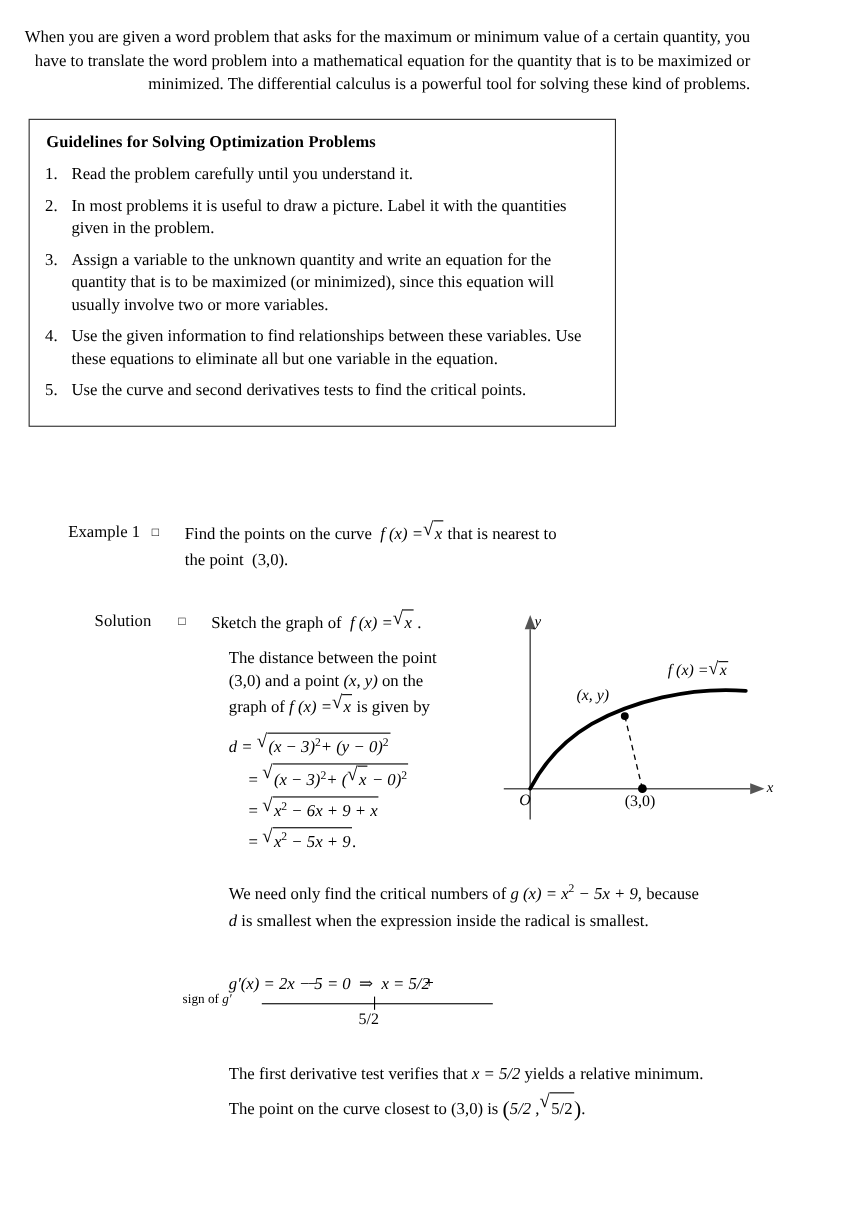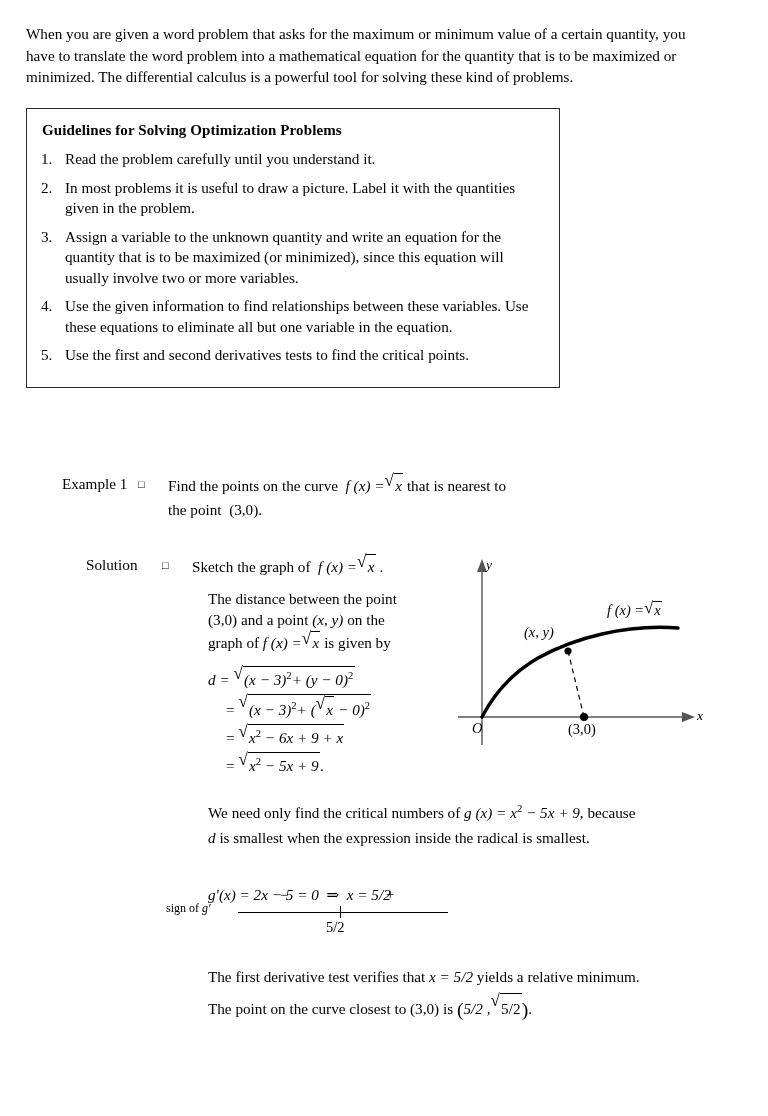--- a/index.html
+++ b/index.html
@@ -12,26 +12,26 @@
     height: 1116px;
     position: relative;
     font-family: "Liberation Serif", "DejaVu Serif", serif;
     color: #000000;
     overflow: hidden;
   }
 
   
   .intro {
     position: absolute;
-    left: 26px;
+    left: 10px;
     top: 8px;
     width: 672px;
     font-size: 15.2px;
     line-height: 21.5px;
-    text-align: left;
+    text-align: right;
   }
 
   
   .guidelines-box {
     position: absolute;
     left: 26px;
     top: 108px;
     width: 534px;
     height: 280px;
     border: 1.4px solid #2b2b2b;
@@ -227,21 +227,21 @@
     <div class="g-item">
       <span class="g-num">3.</span>
       <span class="g-text">Assign a variable to the unknown quantity and write an equation for the quantity that is to be maximized (or minimized), since this equation will usually involve two or more variables.</span>
     </div>
     <div class="g-item">
       <span class="g-num">4.</span>
       <span class="g-text">Use the given information to find relationships between these variables. Use these equations to eliminate all but one variable in the equation.</span>
     </div>
     <div class="g-item">
       <span class="g-num">5.</span>
-      <span class="g-text">Use the first and second derivatives tests to find the critical points.</span>
+      <span class="g-text">Use the curve and second derivatives tests to find the critical points.</span>
     </div>
   </div>
 </div>
 
 <div class="ex-row" id="example-row">
   <span class="ex-label">Example 1</span>
   <span class="ex-bullet">□</span>
   <span class="ex-body">
     <span>Find the points on the curve</span>
     <span class="mrow">&nbsp;<span class="mi">f (x) =</span><span class="sqrt"><span class="rad">√</span><span class="bar mi">x</span></span></span>

